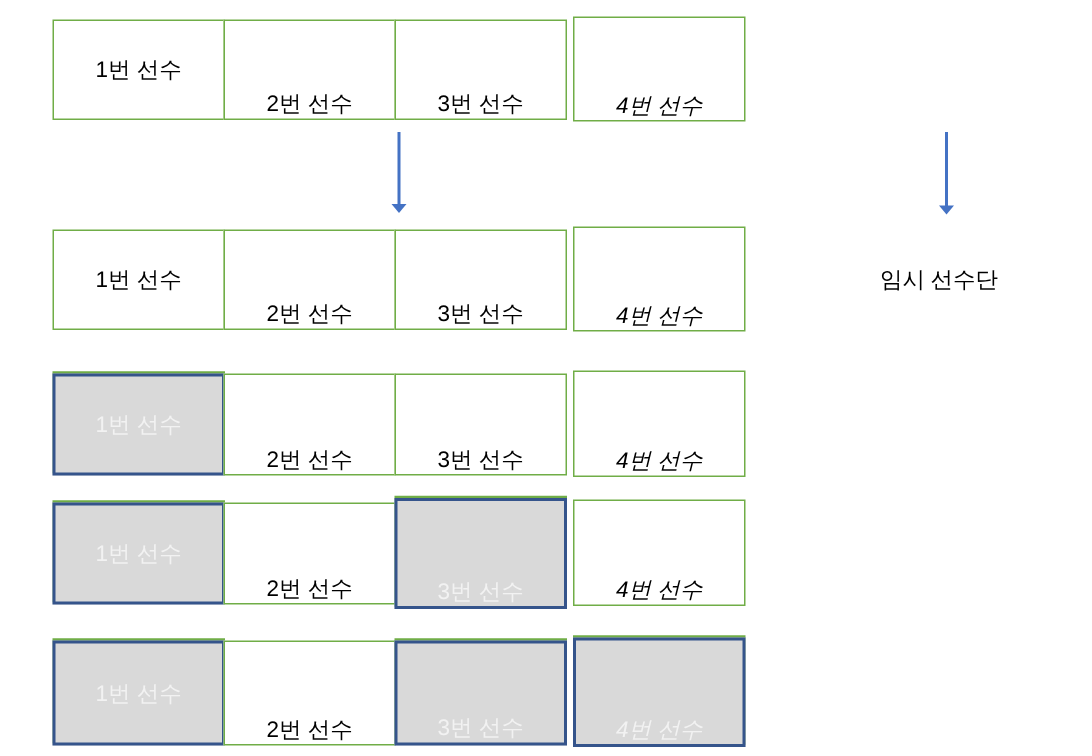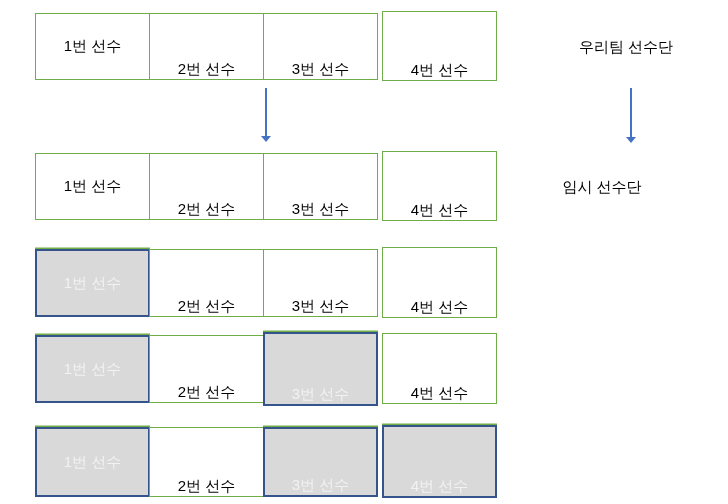--- a/index.html
+++ b/index.html
@@ -42,20 +42,21 @@
     font-size: 15px;
     color: var(--text);
     white-space: nowrap;
   }
   .cell + .cell { margin-left: -1px; align-items: flex-end; }
   
   .cell:nth-child(4) {
     margin-left: 4px;
     margin-top: -2px;
     height: calc(100% + 3px);
+    font-style: italic;
   }
   .cell.selected {
     border: 2px solid var(--navy);
     background: var(--grayfill);
     color: var(--seltext);
     box-shadow: 0 -1.5px 0 0 var(--green);
   }
   
   [data-cell="3-2"].selected {
     margin-top: -3px;
@@ -82,21 +83,21 @@
   .side-label {
     position: absolute;
     width: 180px;
     text-align: center;
     font-size: 15px;
     line-height: 20px;
     color: var(--text);
     white-space: nowrap;
   }
   .label-source { left: 536px; top: 37px; }
-  .label-target { left: 512px; top: 177px; }
+  .label-target { left: 536px; top: 177px; font-family: Liberation Serif, serif; }
 </style>
 </head>
 <body>
 
 <div class="canvas">
 
   <div class="row row-1">
     <div class="cell" data-cell="0-0">
         <span>1번 선수</span>
       </div>
@@ -104,21 +105,20 @@
         <span>2번 선수</span>
       </div>
     <div class="cell" data-cell="0-2">
         <span>3번 선수</span>
       </div>
     <div class="cell" data-cell="0-3">
         <span>4번 선수</span>
       </div>
   </div>
 
-  <div class="side-label label-source">우리팀 선수단</div>
 
   <div class="arrow arrow-center"></div>
   <div class="arrow arrow-right"></div>
 
   <div class="row row-2">
     <div class="cell" data-cell="1-0">
         <span>1번 선수</span>
       </div>
     <div class="cell" data-cell="1-1">
         <span>2번 선수</span>

